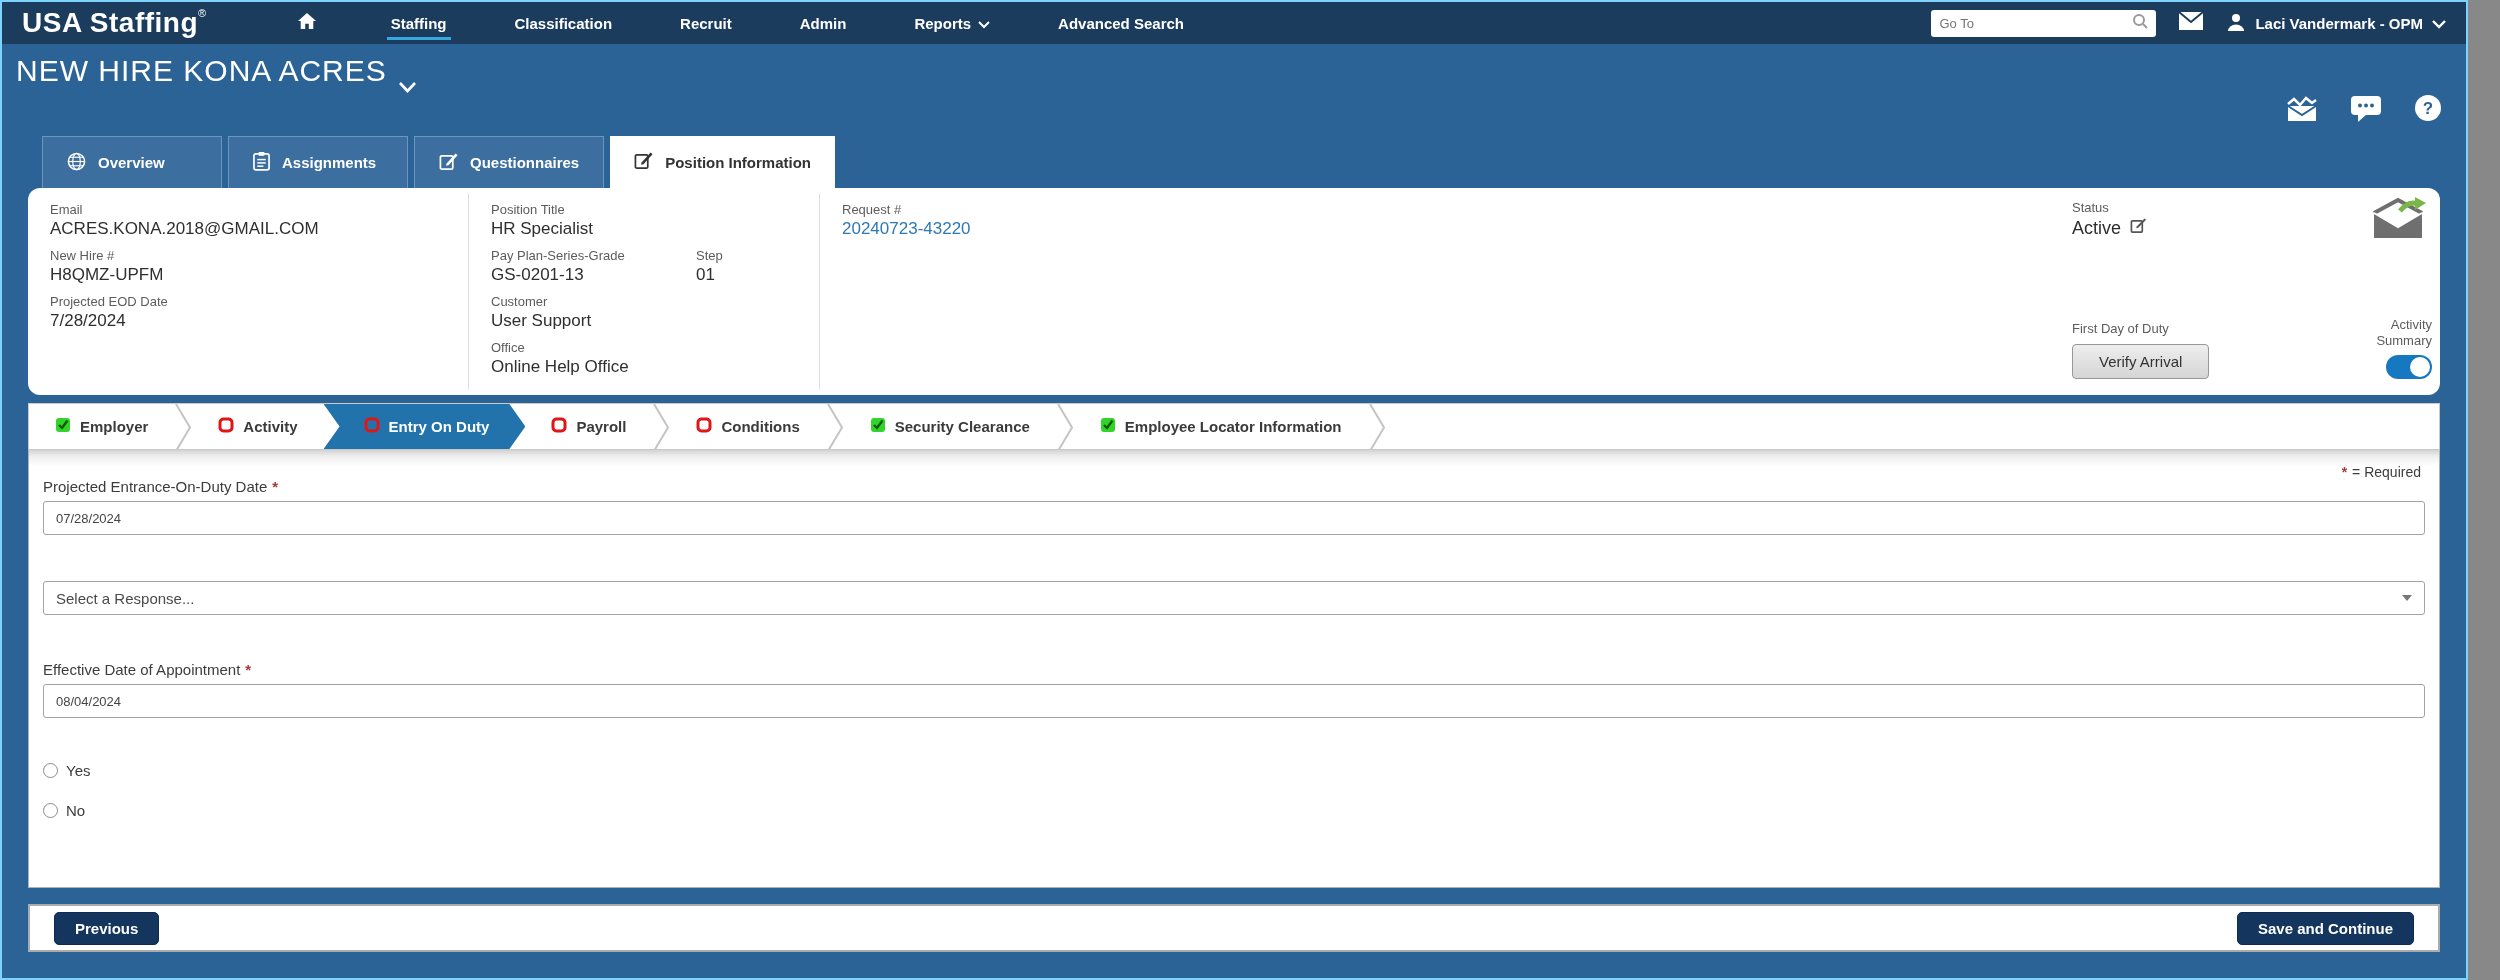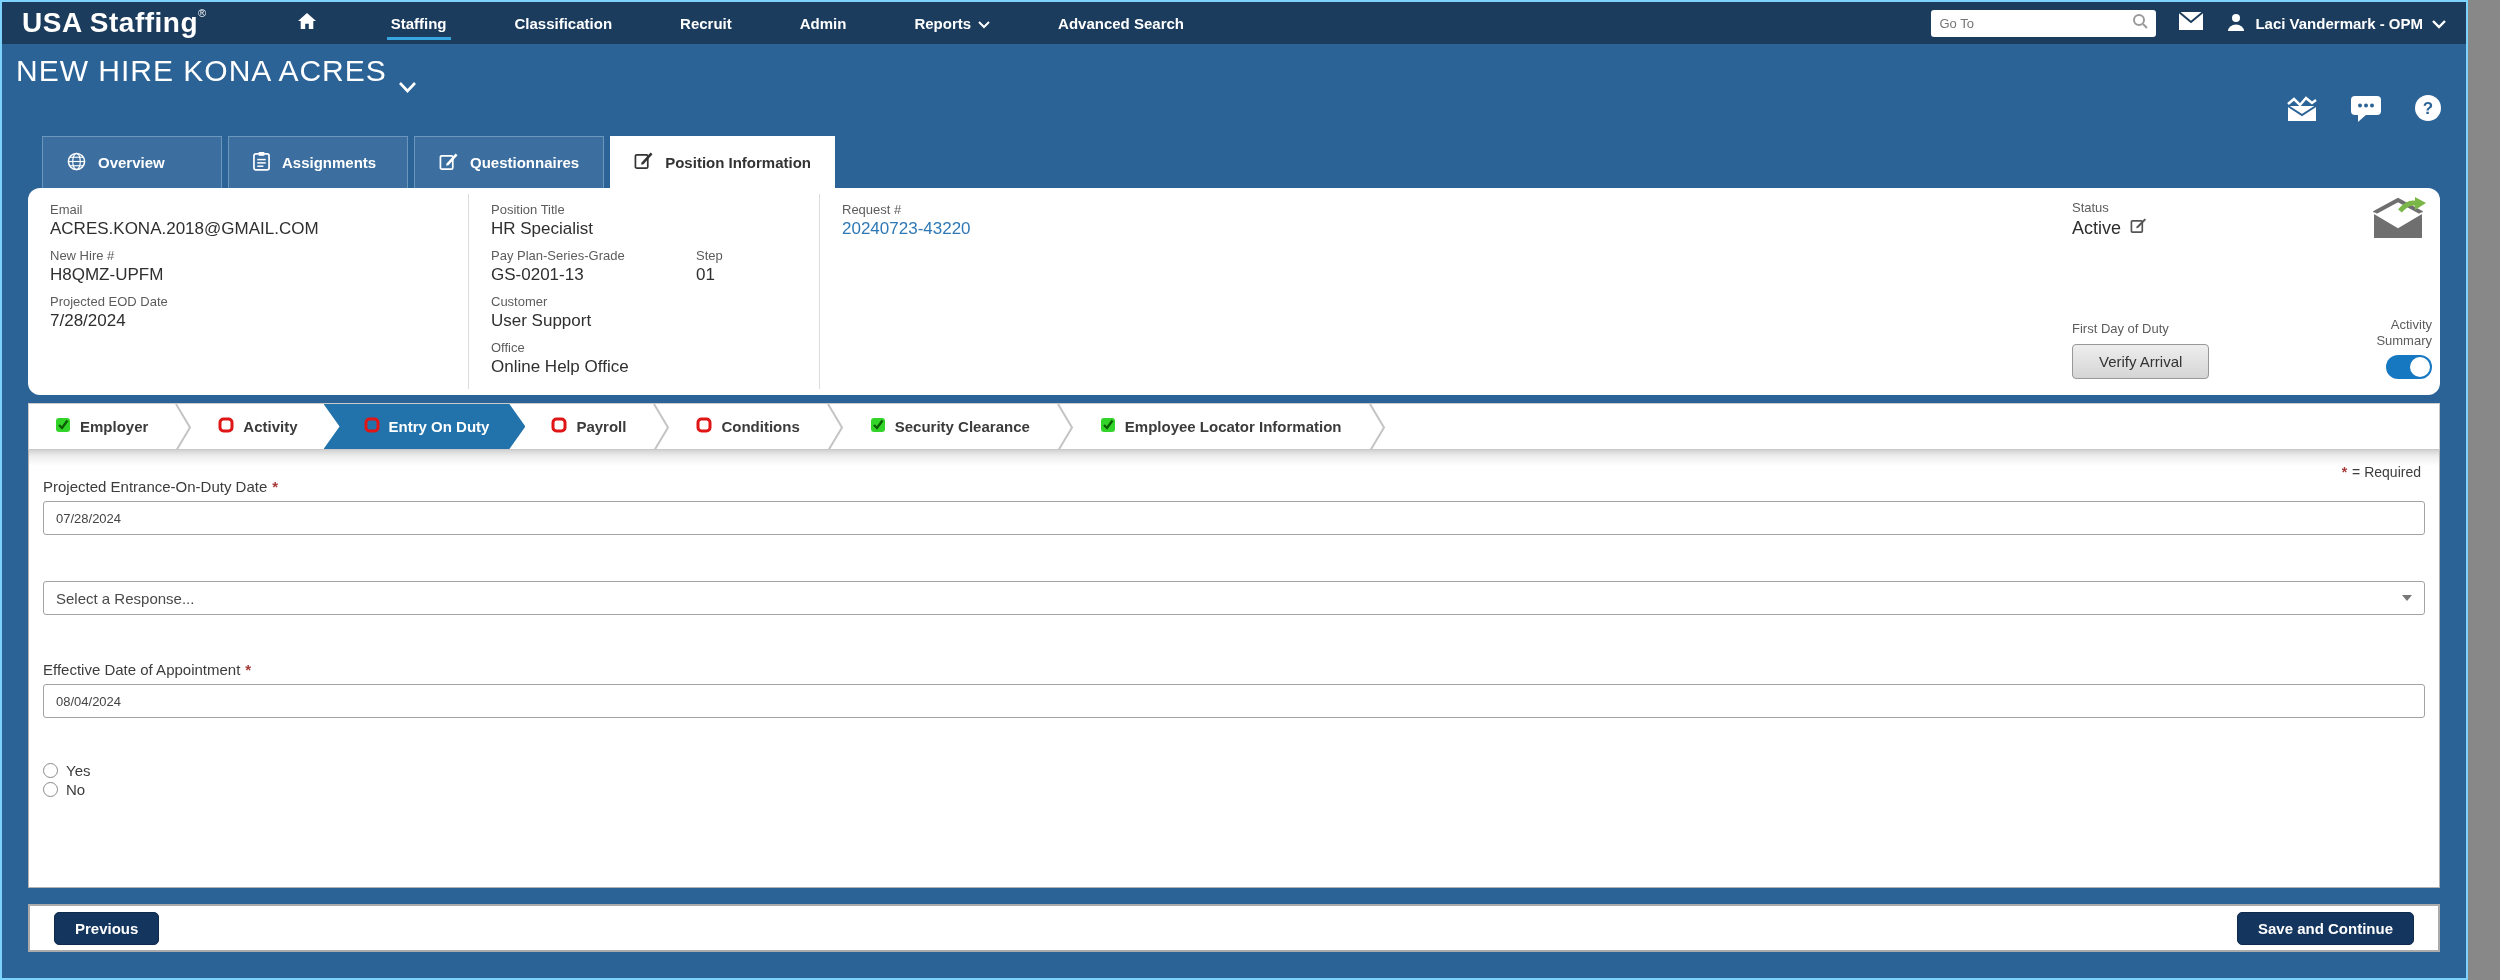--- a/index.html
+++ b/index.html
@@ -70,21 +70,21 @@
     position:relative; padding:12px 14px 0; flex:0 0 auto; }
   .req-note { position:absolute; top:14px; right:18px; font-size:14px; color:#3c3c3c; }
   .f-label { font-size:15px; color:#3c3c3c; margin-bottom:6px; }
   .f-label .ast, .req-note .ast { color:#a63a3a; font-weight:bold; margin:0 5px; }
   .f-input { width:100%; height:34px; border:1px solid #a3a3a3; border-radius:3px; font-size:13px; color:#444; padding:0 12px; font-family:inherit; background:#fff; }
   .f-select { width:100%; height:34px; border:1px solid #a3a3a3; border-radius:3px; font-size:15px; color:#4a4a4a; padding:0 12px; background:#fff; display:flex; align-items:center; justify-content:space-between; cursor:pointer; }
   .f-select .dd { width:0; height:0; border-left:5px solid transparent; border-right:5px solid transparent; border-top:6px solid #777; }
   .field { margin-top:16px; }
   .field + .field { margin-top:46px; }
   .field.q { margin-top:44px; }
-  .radio-row { display:flex; align-items:center; gap:8px; margin-top:2px; font-size:15px; color:#3c3c3c; cursor:pointer; }
+  .radio-row { display:flex; align-items:center; gap:8px; margin-top:23px; font-size:15px; color:#3c3c3c; cursor:pointer; }
   .radio { width:15px; height:15px; border:1px solid #8a8a8a; border-radius:50%; background:#fff; flex:0 0 auto; }
   
   .action-bar { margin:16px 26px 0; height:48px; background:#fff; border:2px solid #ababab; display:flex; align-items:center; justify-content:space-between; padding:2px 24px; flex:0 0 auto; }
   .btn-navy { background:#14355e; color:#fff; font-weight:bold; font-size:15px; border:1px solid #0e2a4d; border-radius:5px; padding:7px 20px; font-family:inherit; cursor:pointer; }
 </style>
 </head>
 <body>
 
 <div class="screen">
 

